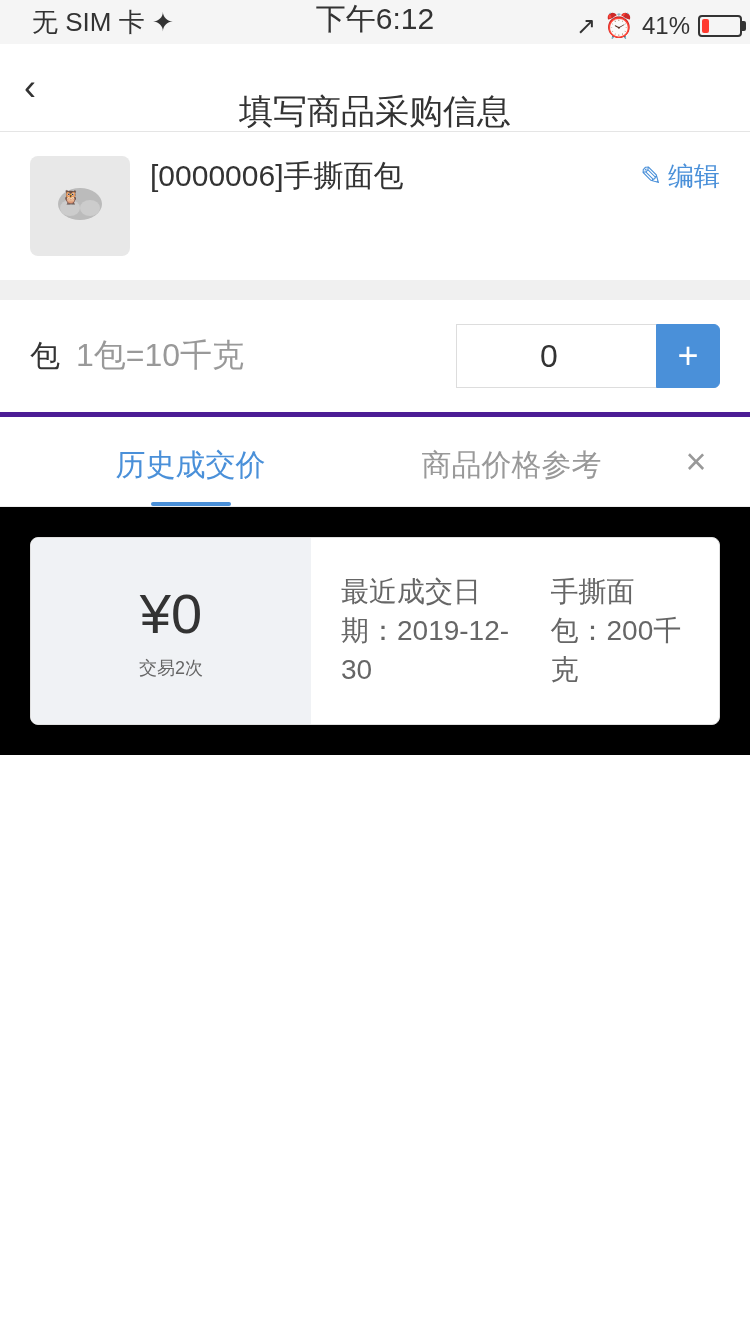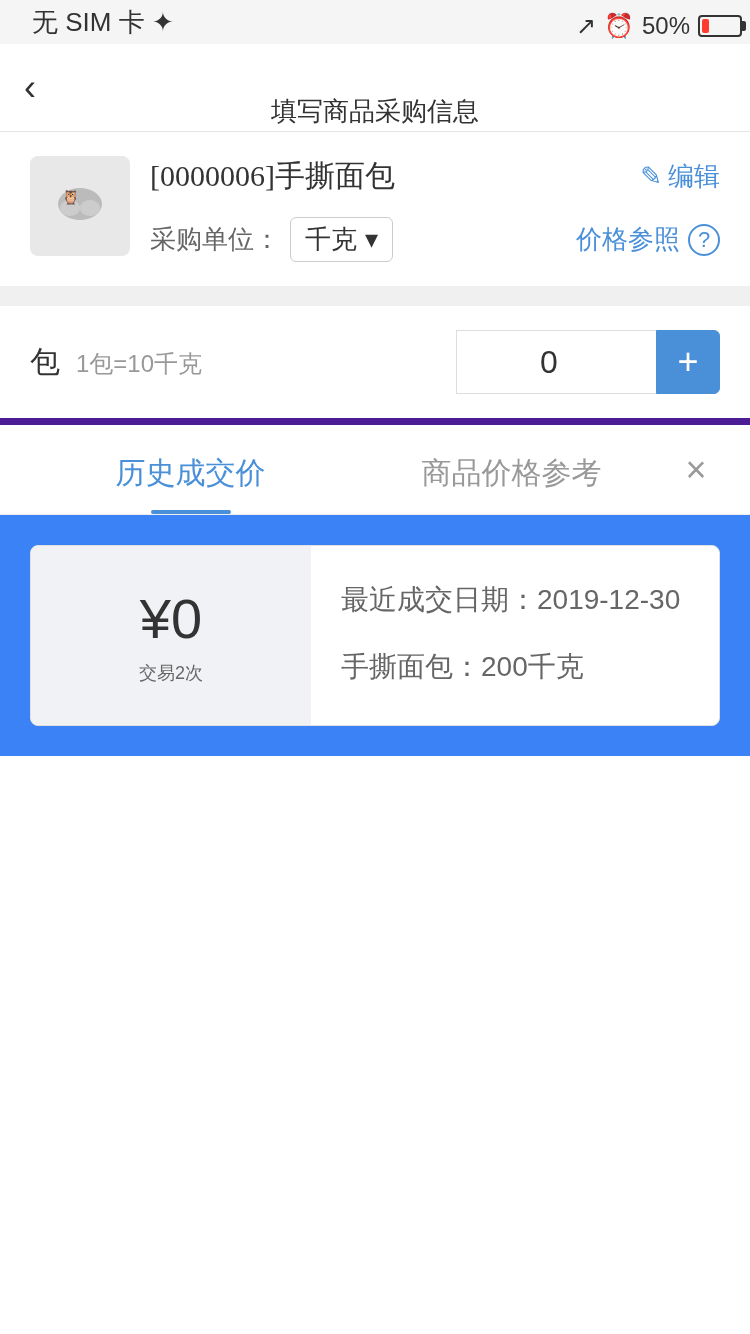--- a/index.html
+++ b/index.html
@@ -86,21 +86,21 @@
       border-bottom: 1px solid #e5e5e5;
     }
     .nav-back {
       position: absolute;
       left: 24px;
       font-size: 36px;
       color: #333;
       cursor: pointer;
     }
     .nav-title {
-      font-size: 26px;
+      font-size: 34px;
       font-weight: 500;
       color: #333;
       margin-top: 48px;
     }
 
     
     .product-section {
       background: #fff;
       margin-top: 0;
       padding: 24px 30px;
@@ -131,21 +131,20 @@
     .product-header {
       display: flex;
       justify-content: space-between;
       align-items: center;
       margin-bottom: 20px;
     }
     .product-name {
       font-size: 30px;
       color: #333;
       font-weight: 500;
-      font-family: Liberation Serif, serif;
     }
     .edit-btn {
       display: flex;
       align-items: center;
       gap: 6px;
       color: #4a90d9;
       font-size: 26px;
       cursor: pointer;
     }
     .product-unit-row {
@@ -206,21 +205,21 @@
       display: flex;
       align-items: baseline;
       gap: 16px;
     }
     .qty-main {
       font-size: 30px;
       color: #333;
       font-weight: 500;
     }
     .qty-sub {
-      font-size: 24px;
+      font-size: 32px;
       color: #999;
     }
     .qty-input-group {
       display: flex;
       align-items: center;
       gap: 0;
     }
     .qty-input {
       width: 200px;
       height: 64px;
@@ -240,22 +239,22 @@
       font-size: 36px;
       display: flex;
       align-items: center;
       justify-content: center;
       cursor: pointer;
       border-radius: 0 6px 6px 0;
     }
 
     
     .modal-overlay {
-      background: #3b82f6;
-      border-top: 7px solid #4c1d95;
+      background: #000000;
+      border-top: 5px solid #4c1d95;
     }
 
     
     .tabs-row {
       display: flex;
       align-items: center;
       background: #fff;
       border-bottom: 1px solid #eee;
       position: relative;
       padding: 0 30px;
@@ -322,22 +321,22 @@
     }
     .price-count {
       font-size: 18px;
       color: #666;
       margin-top: 10px;
     }
     .price-card-right {
       flex: 1;
       padding: 34px 30px;
       display: flex;
-      flex-direction: column;
-      gap: 28px;
+      flex-direction: row;
+      gap: 16px;
     }
     .price-detail-row {
       font-size: 28px;
       color: #333;
       line-height: 1.4;
     }
     .price-detail-row span {
       color: #666;
     }
 
@@ -347,24 +346,25 @@
       background: #fff;
     }
   </style>
 </head>
 <body>
 
 <div class="status-bar">
   <div class="status-left">
     <span>无 SIM 卡 ✦</span>
   </div>
+  <div class="status-center">下午6:12</div>
   <div class="status-right">
     <span>↗</span>
     <span>⏰</span>
-    <span>50%</span>
+    <span>41%</span>
     <div class="battery">
       <div class="battery-fill"></div>
     </div>
   </div>
 </div>
 
 <div class="nav-bar">
   <div class="nav-back">‹</div>
   <div class="nav-title">填写商品采购信息</div>
 </div>
@@ -377,35 +377,20 @@
       <ellipse cx="40" cy="32" rx="10" ry="8" fill="#ccc"></ellipse>
       <text x="12" y="26" font-size="14" fill="#888">🦉</text>
     </svg>
   </div>
   <div class="product-info">
     <div class="product-header">
       <div class="product-name">[0000006]手撕面包</div>
       <div class="edit-btn">
         <span>✎</span>
         <span>编辑</span>
-      </div>
-    </div>
-    <div class="product-unit-row">
-      <div style="display:flex;align-items:center;gap:10px;">
-        <span class="unit-label">采购单位：</span>
-        <div class="unit-select">
-          <span>千克</span>
-          <span>▾</span>
-        </div>
-      </div>
-      <div class="price-ref">
-        <span>价格参照</span>
-        <div class="price-ref-help">
-          <span>?</span>
-        </div>
       </div>
     </div>
   </div>
 </div>
 
 <div class="divider"></div>
 
 <div class="quantity-row">
   <div class="quantity-label">
     <span class="qty-main">包</span>

